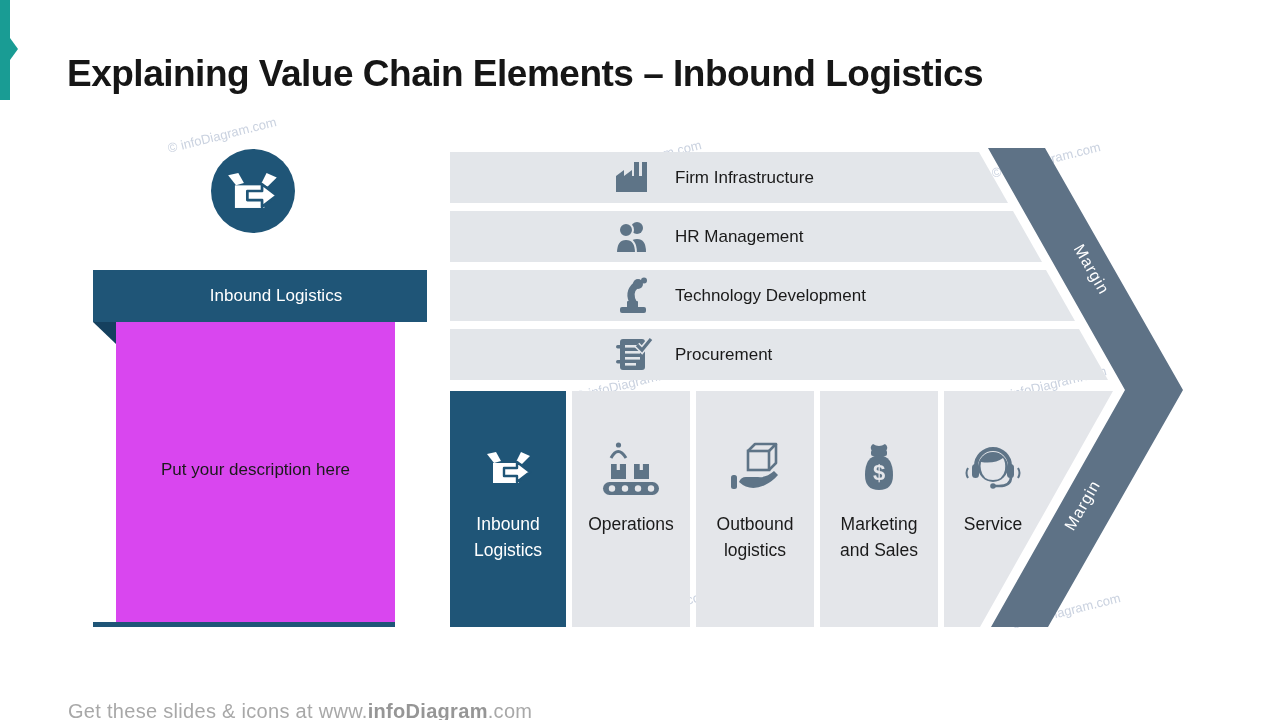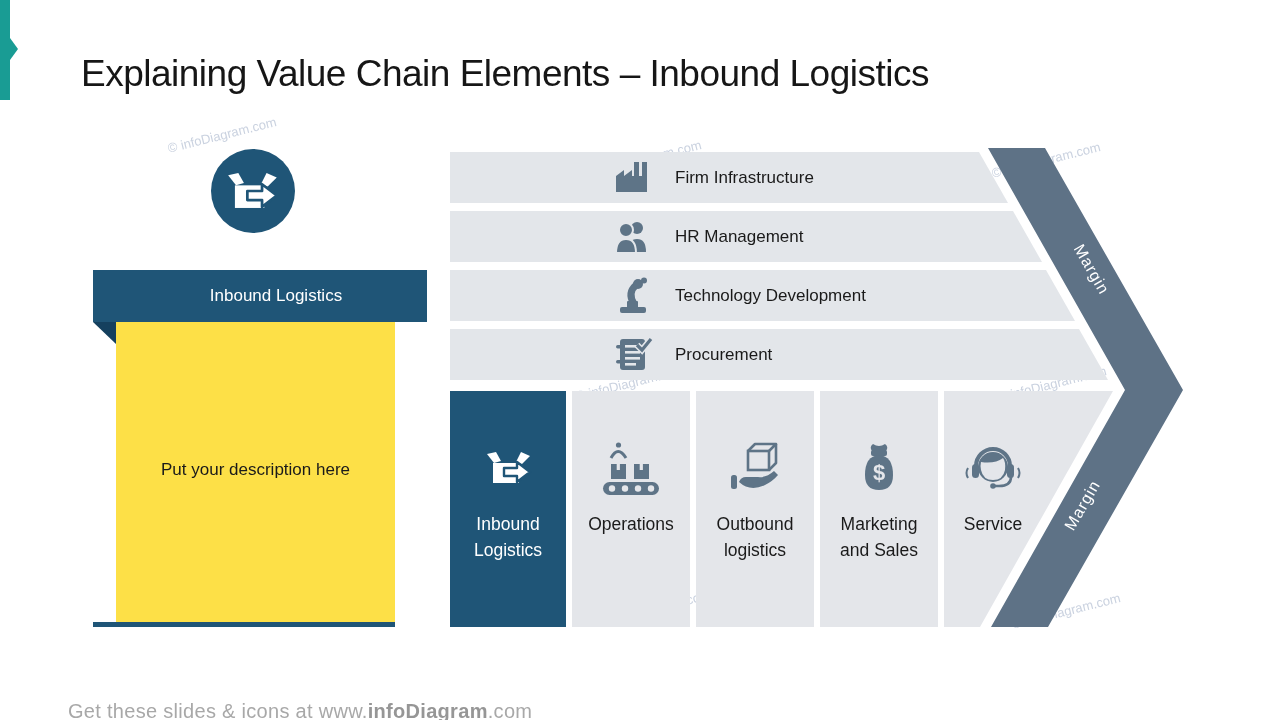--- a/index.html
+++ b/index.html
@@ -3,33 +3,33 @@
 <meta charset="utf-8">
 <style>
   html,body{margin:0;padding:0;background:#fff;}
   .slide{position:relative;width:1280px;height:720px;background:#ffffff;overflow:hidden;
          font-family:"Liberation Sans",sans-serif;}
   
   .accent-bar{position:absolute;left:0;top:0;width:10px;height:100px;background:#199C94;z-index:3;}
   .accent-chevron{position:absolute;left:10px;top:38px;width:0;height:0;z-index:3;
     border-top:11px solid transparent;border-bottom:11px solid transparent;border-left:8px solid #199C94;}
   
-  .page-title{position:absolute;left:81px;top:28px;width:1100px;z-index:4;
-    font-size:37px;font-weight:400;letter-spacing:-0.5px;color:#161616;white-space:nowrap;}
+  .page-title{position:absolute;left:67px;top:28px;width:1100px;z-index:4;
+    font-size:37px;font-weight:700;letter-spacing:-0.5px;color:#161616;white-space:nowrap;}
   
   .wm{position:absolute;z-index:1;font-size:13px;color:#bdc7d8;opacity:.8;white-space:nowrap;
       transform:rotate(-14deg);transform-origin:0 50%;}
   
   .circle-badge{position:absolute;left:211px;top:149px;width:84px;height:84px;border-radius:50%;
     background:#1F5577;z-index:2;display:flex;align-items:center;justify-content:center;}
   .panel-header{position:absolute;left:93px;top:270px;width:302px;height:52px;background:#1F5577;z-index:2;
     color:#fff;font-size:17px;display:flex;align-items:center;justify-content:center;padding-left:32px;}
   .panel-fold{position:absolute;left:93px;top:322px;width:23px;height:22px;background:#15405E;z-index:2;
     clip-path:polygon(0 0,100% 0,100% 100%);}
-  .panel-body{position:absolute;left:116px;top:322px;width:279px;height:300px;background:#fde047;z-index:2;
+  .panel-body{position:absolute;left:116px;top:322px;width:279px;height:300px;background:#d946ef;z-index:2;
     color:#1a1a1a;font-size:17px;text-align:center;padding-top:138px;box-sizing:border-box;}
   .panel-underline{position:absolute;left:93px;top:622px;width:302px;height:5px;background:#1F5577;z-index:2;}
   
   .chain-svg{position:absolute;left:448px;top:148px;z-index:2;}
   .chain-svg text{font-family:"Liberation Sans",sans-serif;}
   .row-label{font-size:17px;fill:#1a1a1a;}
   .col-label{font-size:17.5px;fill:#1a1a1a;text-anchor:middle;}
   .col-label.sel{fill:#ffffff;}
   .margin-label{font-size:16px;fill:#ffffff;letter-spacing:1px;text-anchor:middle;}
   

